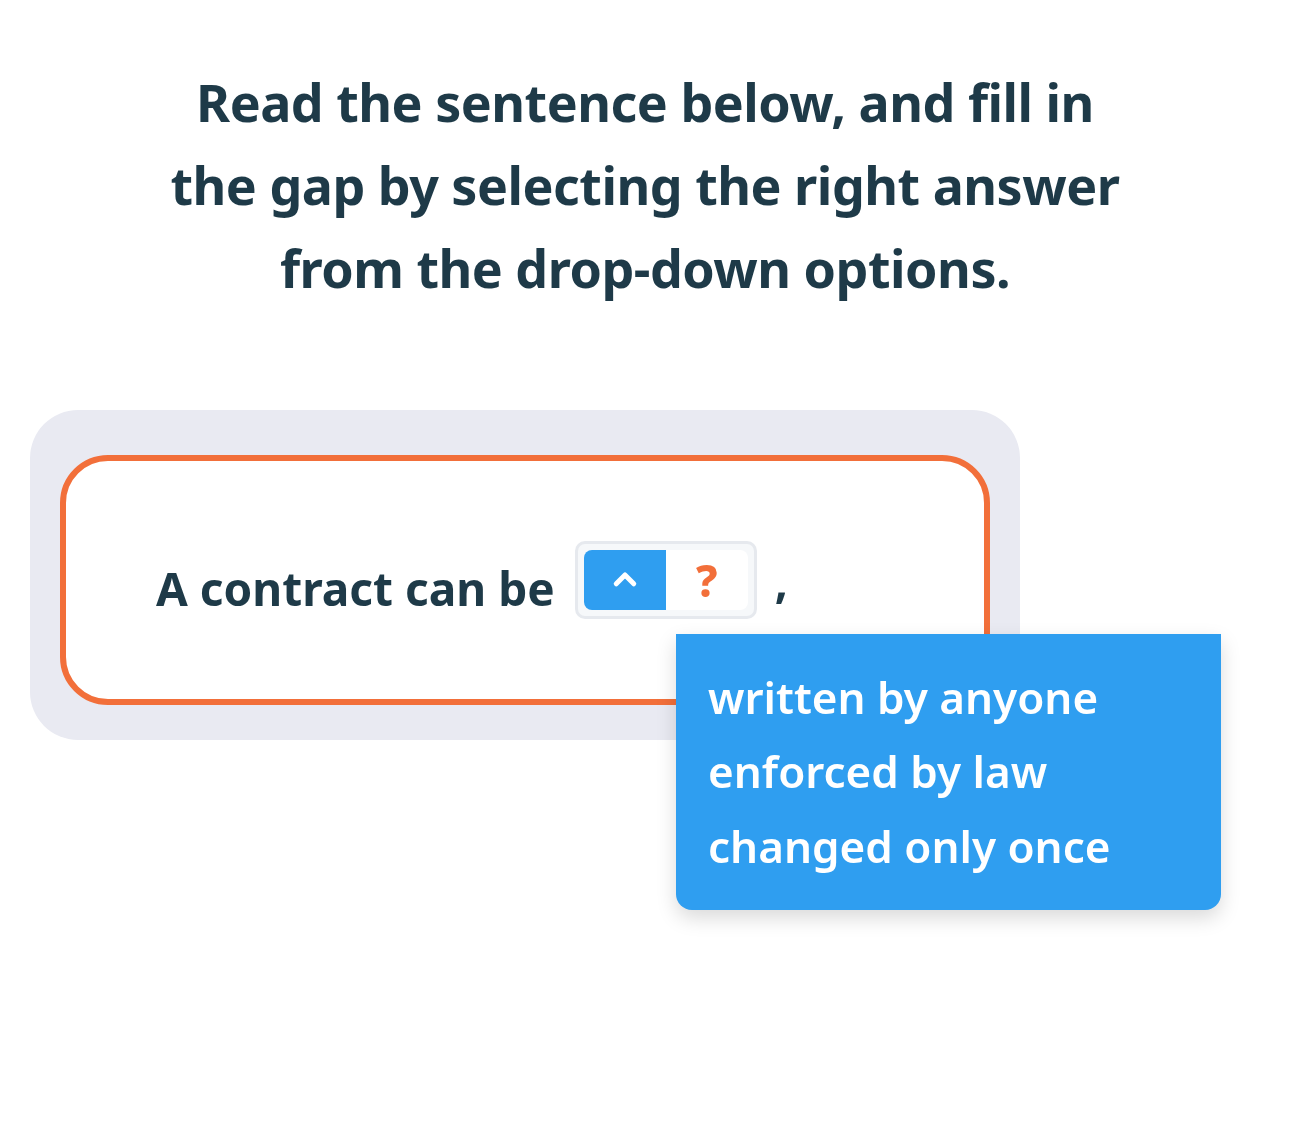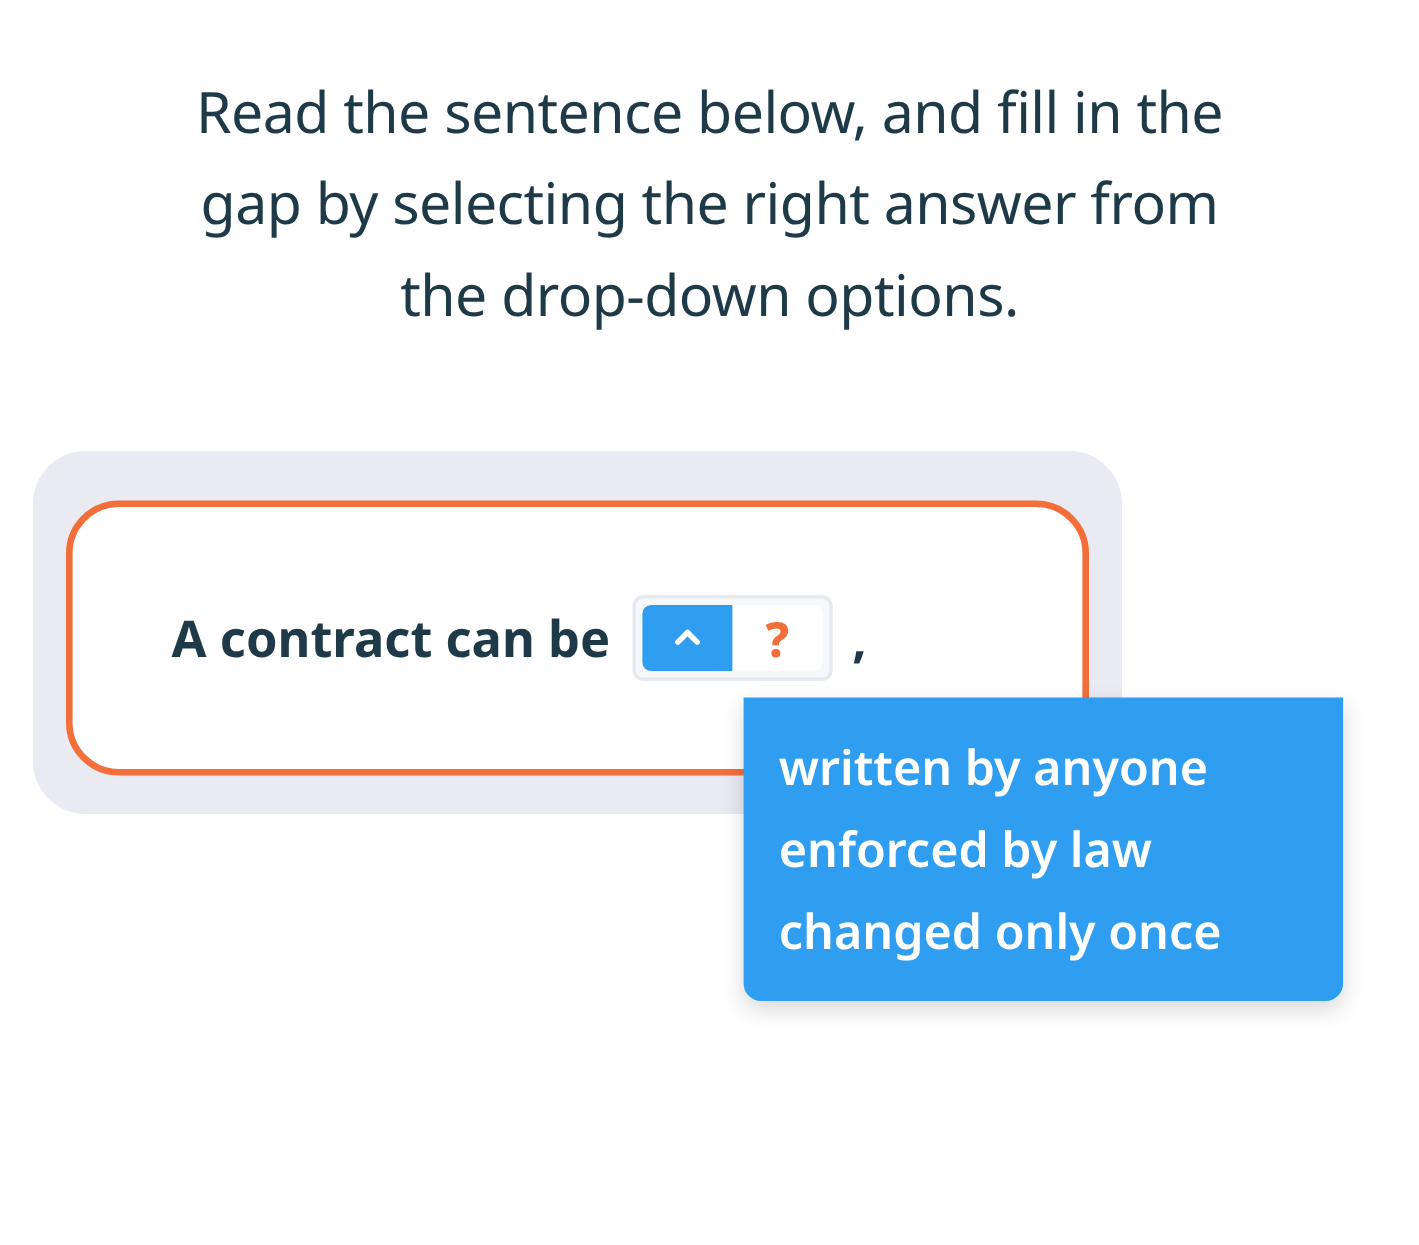--- a/index.html
+++ b/index.html
@@ -9,21 +9,21 @@
     width: 1290px;
     height: 1132px;
     overflow: hidden;
   }
   .page {
     padding: 60px 30px 0 30px;
   }
   .heading {
     color: #1e3a48;
     font-size: 52px;
-    font-weight: 400;
+    font-weight: 700;
     text-align: center;
     line-height: 1.6;
     letter-spacing: -0.5px;
     max-width: 960px;
     margin: 0 auto;
   }
   .card-wrap {
     margin-top: 100px;
     background: #e9eaf2;
     border-radius: 48px;
@@ -37,21 +37,21 @@
     border-radius: 48px;
     padding: 80px 90px 80px 90px;
     position: relative;
   }
   .sentence {
     color: #1e3a48;
     font-size: 46px;
     font-weight: 700;
     display: flex;
     flex-wrap: wrap;
-    align-items: center;
+    align-items: flex-end;
     row-gap: 48px;
   }
   .blank-unit {
     display: inline-flex;
     align-items: center;
     margin-left: 20px;
   }
   .blank-outer {
     border: 3px solid #e6e9ee;
     background: #f6f8fa;

